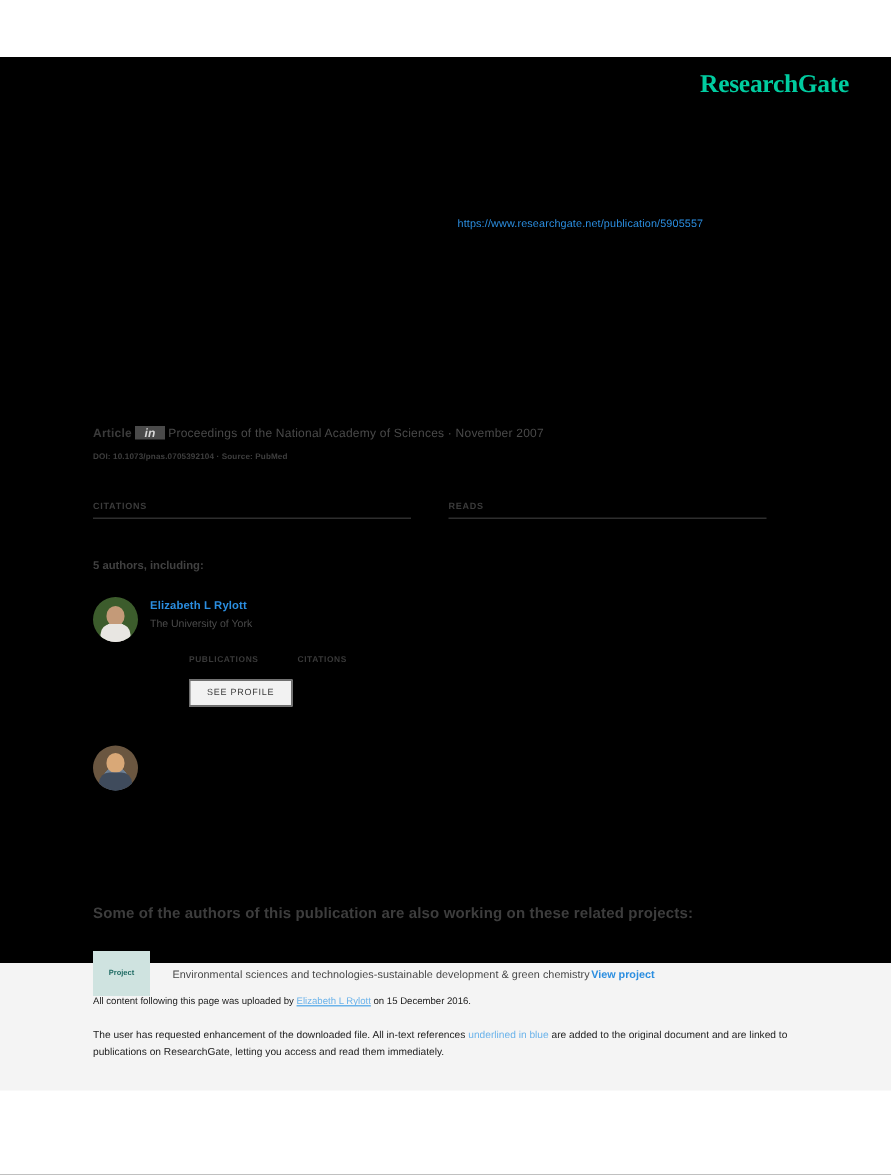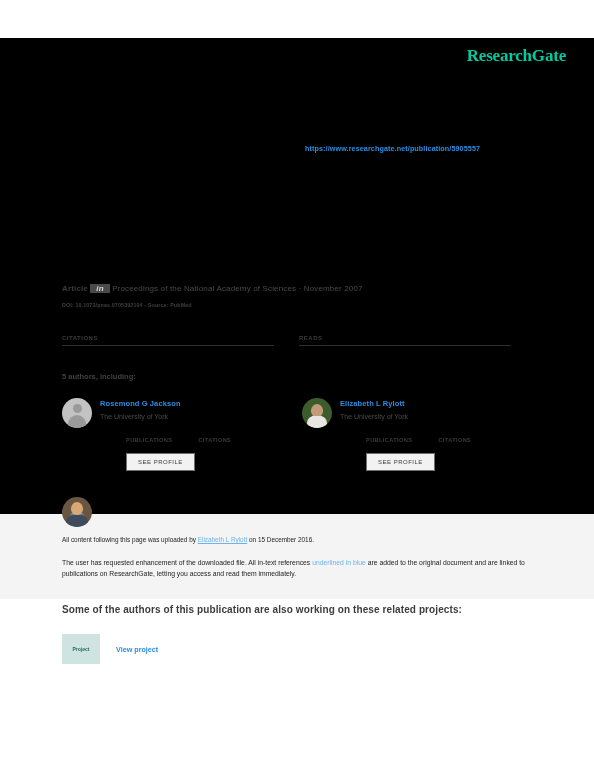--- a/index.html
+++ b/index.html
@@ -17,42 +17,42 @@
 
   
   .top-band {
     height: 38px;
     background: #ffffff;
   }
 
   
   .page-dark {
     background: #000000;
-    height: 476px;
+    height: 604px;
     position: relative;
     padding: 0;
   }
 
   .rg-logo {
     position: absolute;
     top: 8px;
     right: 28px;
     font-family: "Liberation Serif", serif;
     font-size: 17px;
     font-weight: bold;
     color: #00cca0;
     letter-spacing: -0.2px;
   }
 
   .pub-url {
     position: absolute;
     top: 106px;
     left: 305px;
     font-size: 7.2px;
-    font-weight: bold;
+    font-weight: normal;
     color: #2b8ee0;
     letter-spacing: 0.1px;
     white-space: nowrap;
   }
 
   .content {
     position: absolute;
     left: 62px;
     right: 58px;
     top: 0;
@@ -367,38 +367,20 @@
         <div class="stat-rule"></div>
       </div>
     </div>
 
     <div class="authors-head">5 authors, including:</div>
 
     <div class="author-grid">
 
       <div class="author-row">
 
-        <div class="author">
-          <div class="avatar generic"></div>
-          <div class="author-info">
-            <div class="author-name">Rosemond G Jackson</div>
-            <div class="author-affil">The University of York</div>
-            <div class="author-stats">
-              <div class="author-stat">
-                <div class="author-stat-num"></div>
-                <div class="author-stat-label">PUBLICATIONS</div>
-              </div>
-              <div class="author-stat">
-                <div class="author-stat-num"></div>
-                <div class="author-stat-label">CITATIONS</div>
-              </div>
-            </div>
-            <div class="see-profile">SEE PROFILE</div>
-          </div>
-        </div>
 
         <div class="author">
           <div class="avatar photo-green"></div>
           <div class="author-info">
             <div class="author-name">Elizabeth L Rylott</div>
             <div class="author-affil">The University of York</div>
             <div class="author-stats">
               <div class="author-stat">
                 <div class="author-stat-num"></div>
                 <div class="author-stat-label">PUBLICATIONS</div>
@@ -423,20 +405,21 @@
       </div>
 
     </div>
 
     <div class="projects-head">Some of the authors of this publication are also working on these related projects:</div>
 
     <div class="project-row">
       <div class="project-thumb">
         <span>Project</span>
       </div>
+      <div class="project-title">Environmental sciences and technologies-sustainable development &amp; green chemistry</div>
       <div class="view-project">View project</div>
     </div>
 
   </div>
 </div>
 
 <div class="footer">
   <div class="footer-line1">
     <span>All content following this page was uploaded by </span><span class="user">Elizabeth L Rylott</span><span> on 15 December 2016.</span>
   </div>

